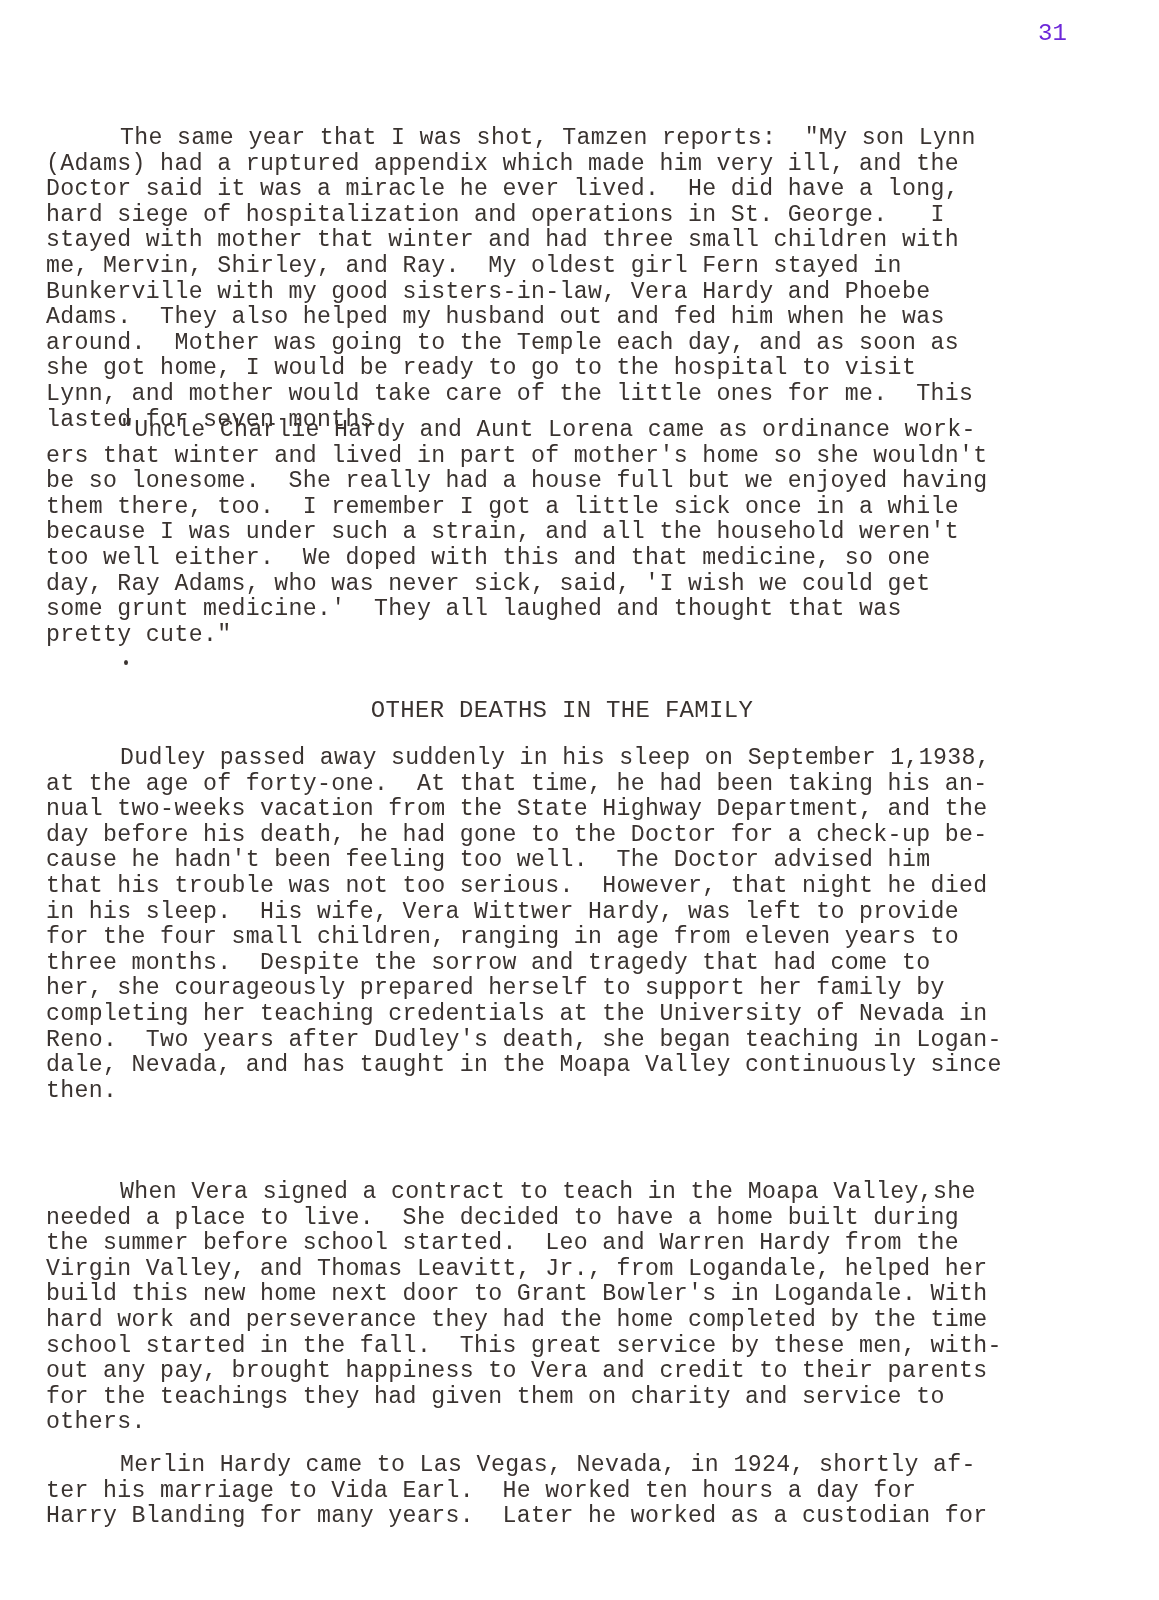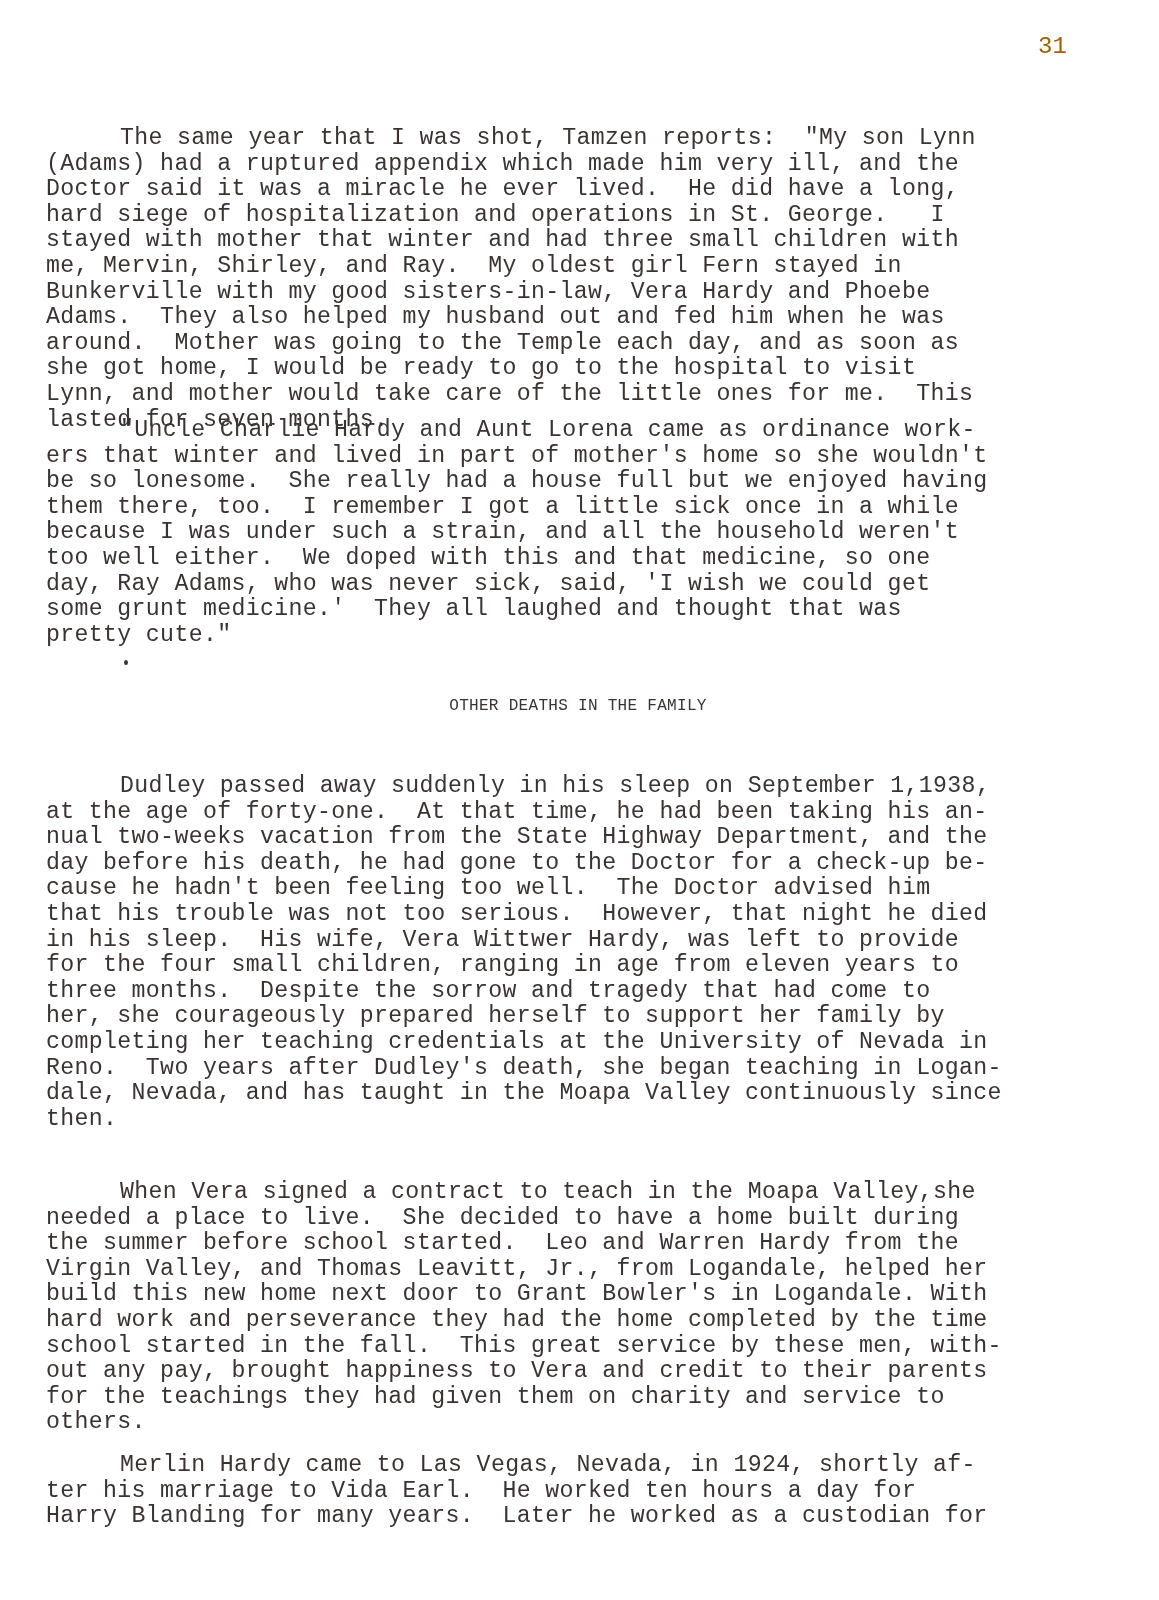--- a/index.html
+++ b/index.html
@@ -11,24 +11,24 @@
       width: 1159px;
       height: 1600px;
       position: relative;
       overflow: hidden;
       color: #3a3330;
       font-family: "Liberation Mono", "DejaVu Sans Mono", monospace;
     }
     .page-number {
       position: absolute;
       left: 1038px;
-      top: 33px;
+      top: 20px;
       font-size: 24px;
       letter-spacing: 0px;
-      color: #a16207;
+      color: #6d28d9;
     }
     .para {
       position: absolute;
       left: 46px;
       width: 1070px;
     }
     .line {
       display: block;
       height: 25.6px;
       line-height: 25.6px;
@@ -40,24 +40,23 @@
     }
     .line.indent {
       padding-left: 74px;
     }
     .heading {
       position: absolute;
       left: 0;
       width: 1124px;
       top: 697px;
       text-align: center;
-      font-size: 16px;
+      font-size: 24px;
       letter-spacing: 0.3px;
       white-space: pre;
-      margin-left: 16px;
     }
     .stray-dot {
       position: absolute;
       left: 124px;
       top: 660px;
       width: 4px;
       height: 5px;
       background: #3a3330;
       border-radius: 50%;
     }
@@ -91,21 +90,21 @@
   <span class="line">too well either.  We doped with this and that medicine, so one</span>
   <span class="line">day, Ray Adams, who was never sick, said, 'I wish we could get</span>
   <span class="line">some grunt medicine.'  They all laughed and thought that was</span>
   <span class="line">pretty cute."</span>
 </div>
 
 <div class="stray-dot"></div>
 
 <div class="heading">OTHER DEATHS IN THE FAMILY</div>
 
-<div class="para" style="top:746px;margin-top:28px;">
+<div class="para" style="top:746px;">
   <span class="line indent">Dudley passed away suddenly in his sleep on September 1,1938,</span>
   <span class="line">at the age of forty-one.  At that time, he had been taking his an-</span>
   <span class="line">nual two-weeks vacation from the State Highway Department, and the</span>
   <span class="line">day before his death, he had gone to the Doctor for a check-up be-</span>
   <span class="line">cause he hadn't been feeling too well.  The Doctor advised him</span>
   <span class="line">that his trouble was not too serious.  However, that night he died</span>
   <span class="line">in his sleep.  His wife, Vera Wittwer Hardy, was left to provide</span>
   <span class="line">for the four small children, ranging in age from eleven years to</span>
   <span class="line">three months.  Despite the sorrow and tragedy that had come to</span>
   <span class="line">her, she courageously prepared herself to support her family by</span>

